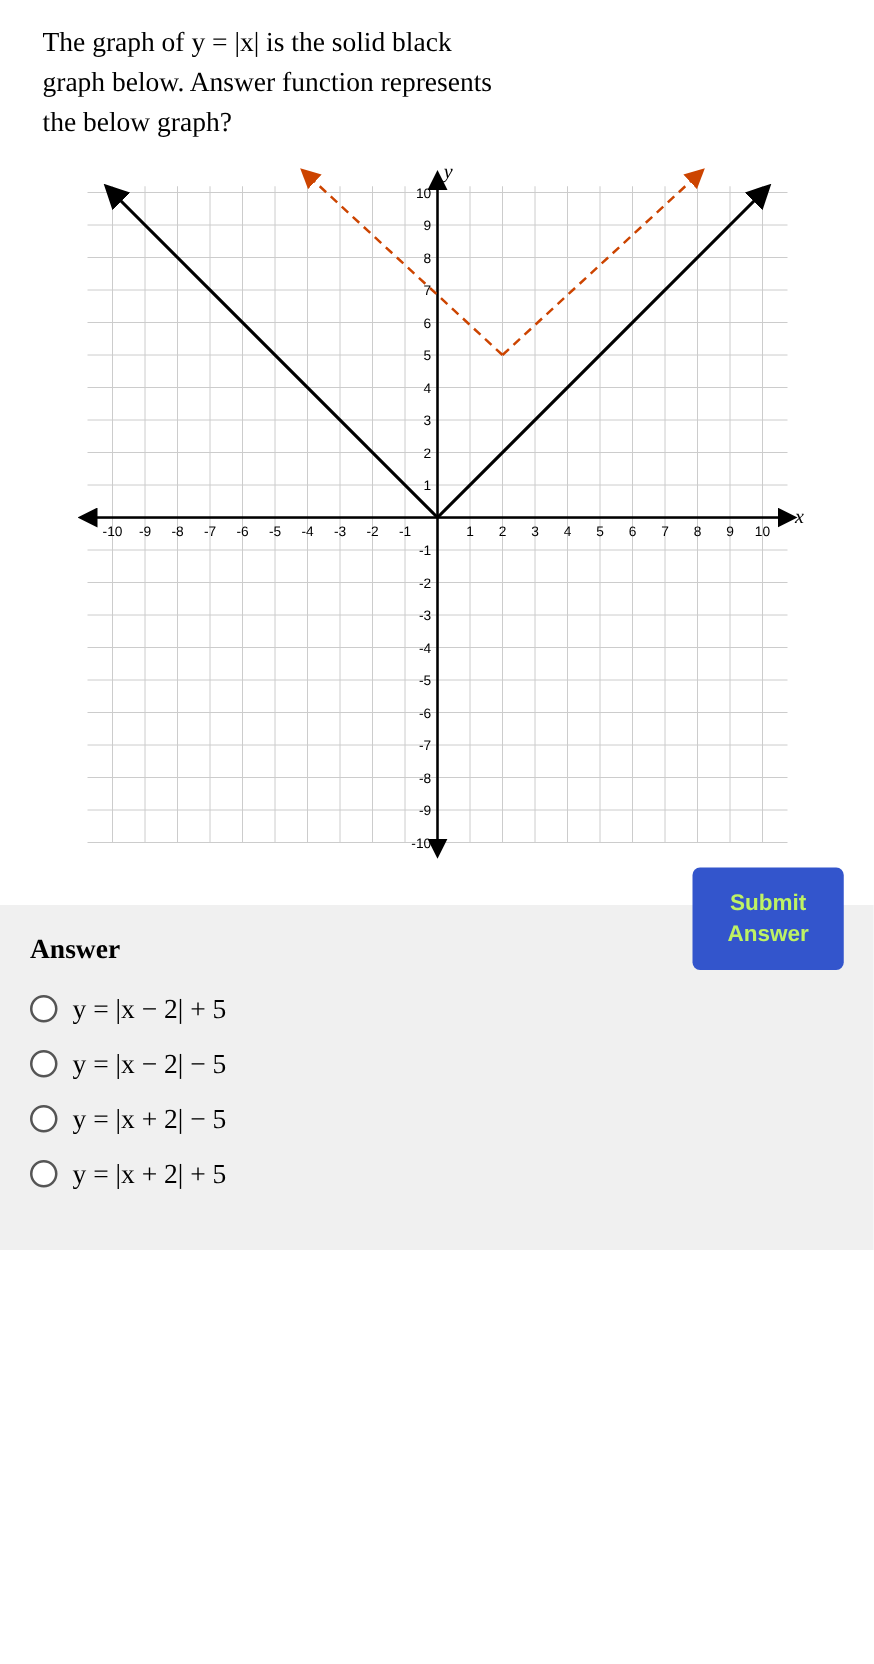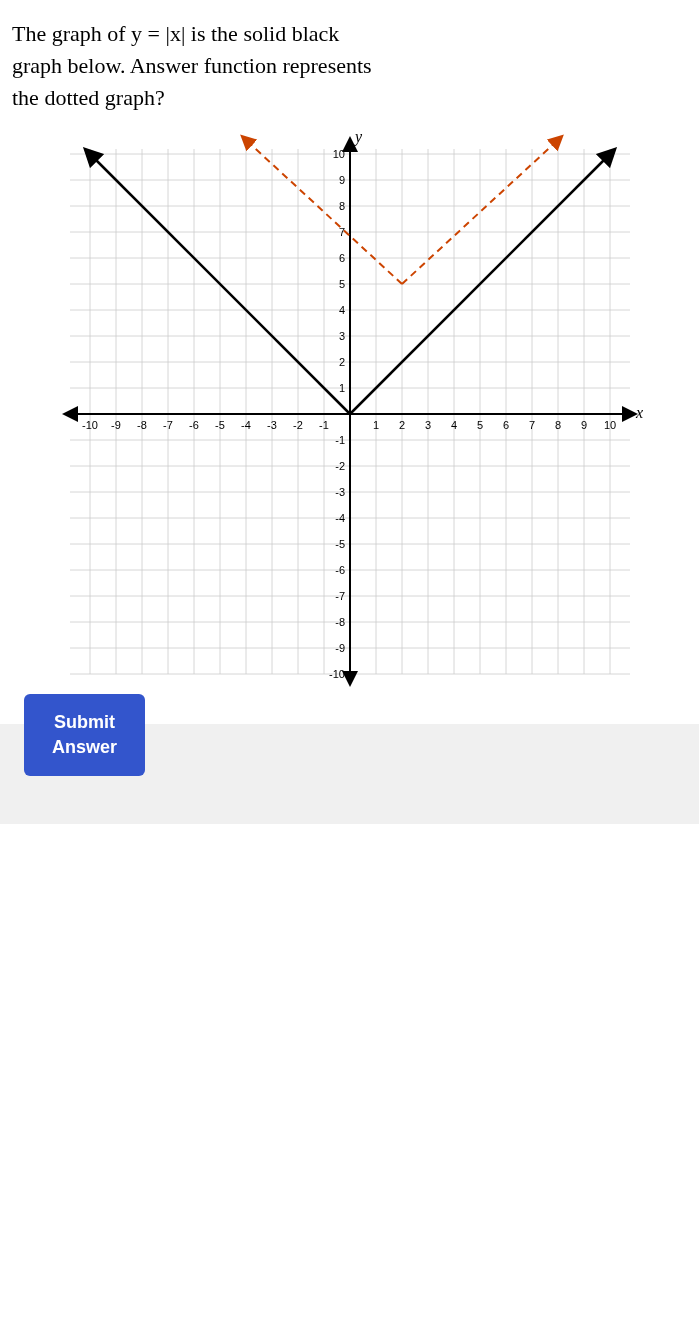--- a/index.html
+++ b/index.html
@@ -5,21 +5,21 @@
     * { box-sizing: border-box; margin: 0; padding: 0; }
     body {
       width: 699px;
       min-height: 1331px;
       background: #fff;
       font-family: Georgia, 'Times New Roman', serif;
       font-size: 18px;
       color: #000;
     }
     .question-text {
-      padding: 18px 18px 10px 12px;
+      padding: 18px 18px 10px 34px;
       line-height: 1.45;
       font-size: 22px;
     }
     .graph-container {
       display: flex;
       justify-content: center;
       align-items: center;
       padding: 10px 0 20px 0;
     }
     .answer-section {
@@ -46,21 +46,21 @@
       margin-right: 12px;
       flex-shrink: 0;
       background: #fff;
     }
     .option-text {
       font-size: 22px;
       font-family: Georgia, serif;
     }
     .submit-btn {
       background: #3355cc;
-      color: #ffffff;
+      color: #bef264;
       border: none;
       border-radius: 6px;
       padding: 16px 28px;
       font-size: 18px;
       cursor: pointer;
       line-height: 1.4;
       text-align: center;
       font-family: Arial, sans-serif;
       font-weight: bold;
       float: right;
@@ -74,21 +74,21 @@
     .options-list {
       flex: 1;
     }
   </style>
 </head>
 <body>
 
 <div class="question-text">
   <span>The graph of y = |x| is the solid black</span><br>
   <span>graph below. Answer function represents</span><br>
-  <span>the dotted graph?</span>
+  <span>the below graph?</span>
 </div>
 
 <div class="graph-container">
   <svg width="620" height="560" viewBox="0 0 620 560">
 
     <defs>
       <marker id="arrowhead-black" markerWidth="8" markerHeight="8" refX="4" refY="4" orient="auto">
         <path d="M0,0 L8,4 L0,8 Z" fill="#000"></path>
       </marker>
       <marker id="arrowhead-black-rev" markerWidth="8" markerHeight="8" refX="4" refY="4" orient="auto-start-reverse">
@@ -213,19 +213,42 @@
     <line x1="362" y1="150" x2="206" y2="6" stroke="#cc4400" stroke-width="2" stroke-dasharray="7,5" marker-end="url(#arrowhead-orange)"></line>
 
     <line x1="362" y1="150" x2="518" y2="6" stroke="#cc4400" stroke-width="2" stroke-dasharray="7,5" marker-end="url(#arrowhead-orange)"></line>
 
   </svg>
 </div>
 
 <div class="answer-section">
   <div class="answer-label">Answer</div>
   <div class="options-and-submit">
+    <div class="options-list">
+
+      <div class="option-row">
+        <div class="radio-circle"></div>
+        <span class="option-text">y = |x − 2| + 5</span>
+      </div>
+
+      <div class="option-row">
+        <div class="radio-circle"></div>
+        <span class="option-text">y = |x − 2| − 5</span>
+      </div>
+
+      <div class="option-row">
+        <div class="radio-circle"></div>
+        <span class="option-text">y = |x + 2| − 5</span>
+      </div>
+
+      <div class="option-row">
+        <div class="radio-circle"></div>
+        <span class="option-text">y = |x + 2| + 5</span>
+      </div>
+
+    </div>
 
     <button class="submit-btn">
       <span>Submit</span><br>
       <span>Answer</span>
     </button>
   </div>
 </div>
 
 </body></html>

